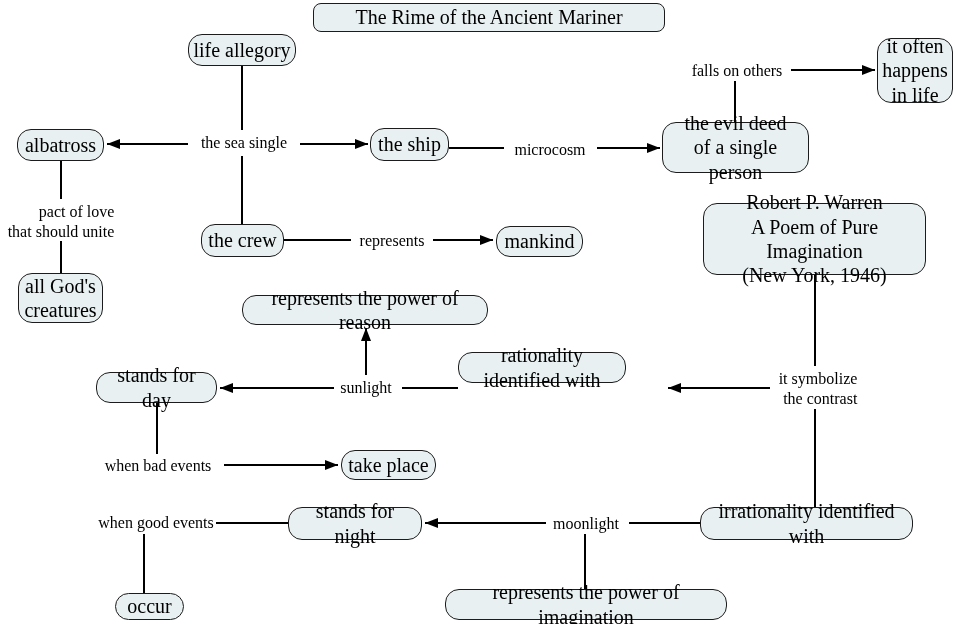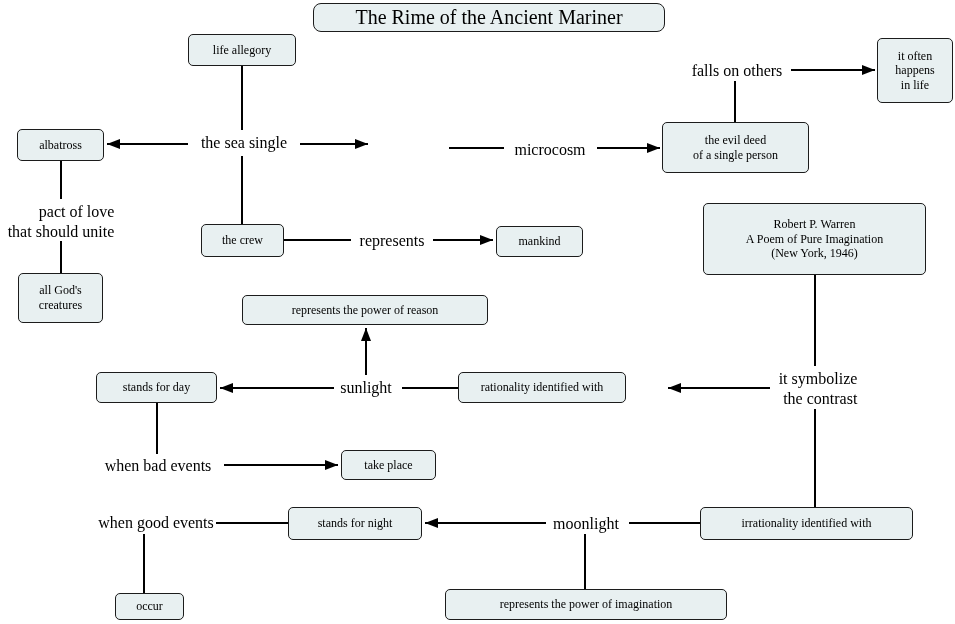--- a/index.html
+++ b/index.html
@@ -5,57 +5,58 @@
   :root{
     --bg:#ffffff; --node-fill:#e8f0f1; --node-border:#1c1c1c; --line:#000000; --text:#000000;
   }
   html,body{margin:0;padding:0;background:var(--bg);}
   .canvas{
     position:relative; width:955px; height:624px; background:var(--bg); overflow:hidden;
     font-family:"Liberation Serif","DejaVu Serif",serif; color:var(--text);
   }
   .node{
     position:absolute; box-sizing:border-box;
-    background:var(--node-fill); border:1.5px solid var(--node-border); border-radius:5px;
+    background:var(--node-fill); border:1.5px solid var(--node-border); border-radius:14px;
     display:flex; align-items:center; justify-content:center; text-align:center;
-    font-size:12px; line-height:1.22; white-space:pre-line; padding:0 4px;
+    font-size:20px; line-height:1.22; white-space:pre-line; padding:0 4px;
   }
   .node.title-node{ font-size:20px; border-radius:8px; }
   .link-label{
     position:absolute; transform:translateX(-50%);
     text-align:right; font-size:16px; line-height:1.22; white-space:pre-line;
   }
   .line{ position:absolute; background:var(--line); }
   .arrow{ position:absolute; width:0; height:0; }
   .arrow.right{ border-top:5.5px solid transparent; border-bottom:5.5px solid transparent; border-left:13px solid var(--line); }
   .arrow.left { border-top:5.5px solid transparent; border-bottom:5.5px solid transparent; border-right:13px solid var(--line); }
   .arrow.up   { border-left:5.5px solid transparent; border-right:5.5px solid transparent; border-bottom:13px solid var(--line); }
 </style>
 </head>
 <body>
 
 <div class="canvas">
     <div class="node title-node" style="left: 313px; top: 3px; width: 352px; height: 29px;">The Rime of the Ancient Mariner</div>
     <div class="node" style="left: 188px; top: 34px; width: 108px; height: 32px;">life allegory</div>
     <div class="node" style="left: 17px; top: 129px; width: 87px; height: 32px;">albatross</div>
+    <div class="node" style="left: 370px; top: 128px; width: 79px; height: 33px;">the ship</div>
     <div class="node" style="left: 877px; top: 38px; width: 76px; height: 65px;">it often
 happens
 in life</div>
     <div class="node" style="left: 662px; top: 122px; width: 147px; height: 51px; text-align: center;">the evil deed
 of a single person</div>
     <div class="node" style="left: 201px; top: 224px; width: 83px; height: 33px;">the crew</div>
     <div class="node" style="left: 496px; top: 226px; width: 87px; height: 31px;">mankind</div>
     <div class="node" style="left: 703px; top: 203px; width: 223px; height: 72px;">Robert P. Warren
 A Poem of Pure Imagination
 (New York, 1946)</div>
     <div class="node" style="left: 18px; top: 273px; width: 85px; height: 50px;">all God's
 creatures</div>
     <div class="node" style="left: 242px; top: 295px; width: 246px; height: 30px;">represents the power of reason</div>
     <div class="node" style="left: 96px; top: 372px; width: 121px; height: 31px;">stands for day</div>
-    <div class="node" style="left: 458px; top: 372px; width: 168px; height: 31px;">rationality identified with</div>
+    <div class="node" style="left: 458px; top: 352px; width: 168px; height: 31px;">rationality identified with</div>
     <div class="node" style="left: 341px; top: 450px; width: 95px; height: 30px;">take place</div>
     <div class="node" style="left: 288px; top: 507px; width: 134px; height: 33px;">stands for night</div>
     <div class="node" style="left: 700px; top: 507px; width: 213px; height: 33px;">irrationality identified with</div>
     <div class="node" style="left: 103px; top: 593px; width: 69px; height: 27px; margin-left: 12px;">occur</div>
     <div class="node" style="left: 445px; top: 589px; width: 282px; height: 31px;">represents the power of imagination</div>
     <div class="link-label" style="left: 244px; top: 133px;">the sea single</div>
     <div class="link-label" style="left: 737px; top: 61px;">falls on others</div>
     <div class="link-label" style="left: 550px; top: 140px;">microcosm</div>
     <div class="link-label" style="left: 61px; top: 202px;">pact of love
 that should unite</div>

